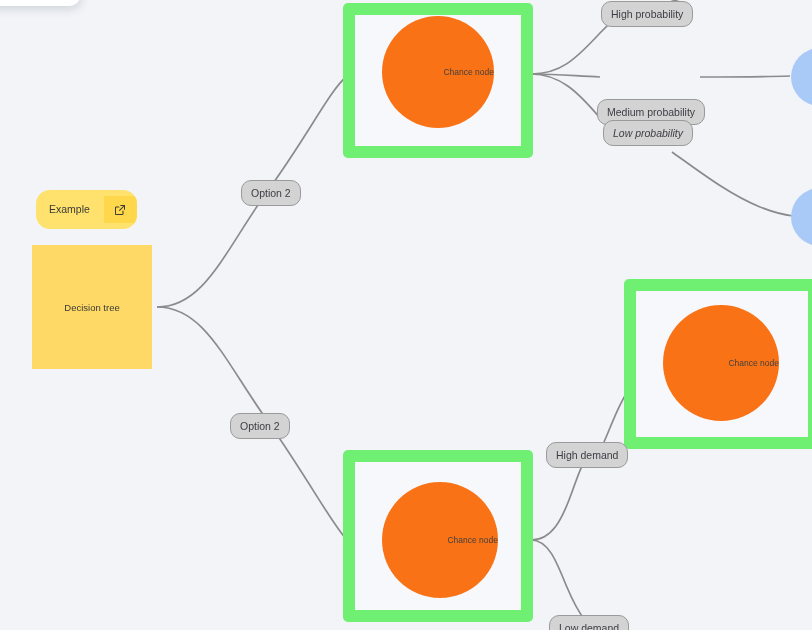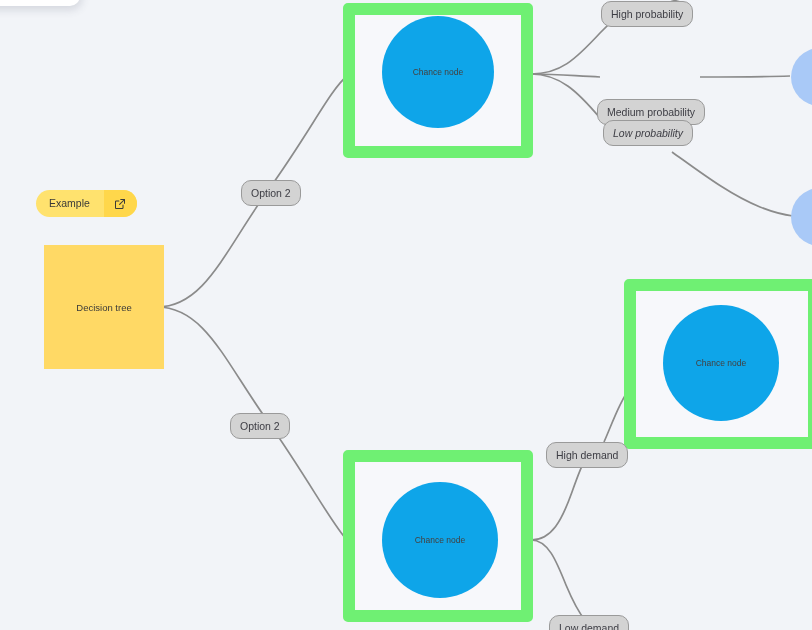--- a/index.html
+++ b/index.html
@@ -29,21 +29,21 @@
   
   #edges { position: absolute; left: 0; top: 0; width: 812px; height: 630px; }
   #edges path { fill: none; stroke: #8b8b8b; stroke-width: 1.7; }
 
   
   .node { position: absolute; }
 
   .example-badge {
     display: flex;
     align-items: center;
-    height: 27px;
+    height: 39px;
     border-radius: 14px;
     background: #ffe26e;
     overflow: hidden;
     cursor: pointer;
     user-select: none;
   }
   .example-badge .label {
     padding: 0 14px 0 13px;
     font-size: 10.5px;
     color: #3a3a38;
@@ -73,24 +73,24 @@
   
   .sel-frame {
     position: absolute;
     border: 12px solid #6ff073;
     border-radius: 5px;
     background: #f7f8fb;
   }
   .chance-circle {
     position: absolute;
     border-radius: 50%;
-    background: #0ea5e9;
+    background: #f97316;
     display: flex;
     align-items: center;
-    justify-content: center;
+    justify-content: flex-end;
     cursor: pointer;
   }
   .chance-circle .c-label {
     font-size: 8.5px;
     color: #44403f;
     text-align: center;
     white-space: nowrap;
   }
 
   .blue-circle {
@@ -151,21 +151,21 @@
     <span class="label">Example</span>
     <span class="linkbox">
       <svg width="12" height="12" viewBox="0 0 16 16" fill="none" stroke="#3a3a38" stroke-width="1.4" stroke-linecap="round" stroke-linejoin="round">
         <path d="M9 2h5v5"></path>
         <path d="M14 2L7.5 8.5"></path>
         <path d="M12 9.5V13a1 1 0 0 1-1 1H3a1 1 0 0 1-1-1V5a1 1 0 0 1 1-1h3.5"></path>
       </svg>
     </span>
   </div>
 
-  <div class="node sticky-node" style="left:44px; top:245px; width:120px; height:124px;">
+  <div class="node sticky-node" style="left:32px; top:245px; width:120px; height:124px;">
     <span class="sticky-label">Decision tree</span>
   </div>
 
   <div class="sel-frame" style="left:343px; top:3px; width:190px; height:155px;"></div>
   <div class="chance-circle" style="left:382px; top:16px; width:112px; height:112px;">
     <span class="c-label">Chance node</span>
   </div>
 
   <div class="sel-frame" style="left:624px; top:279px; width:196px; height:170px;"></div>
   <div class="chance-circle" style="left:663px; top:305px; width:116px; height:116px;">

